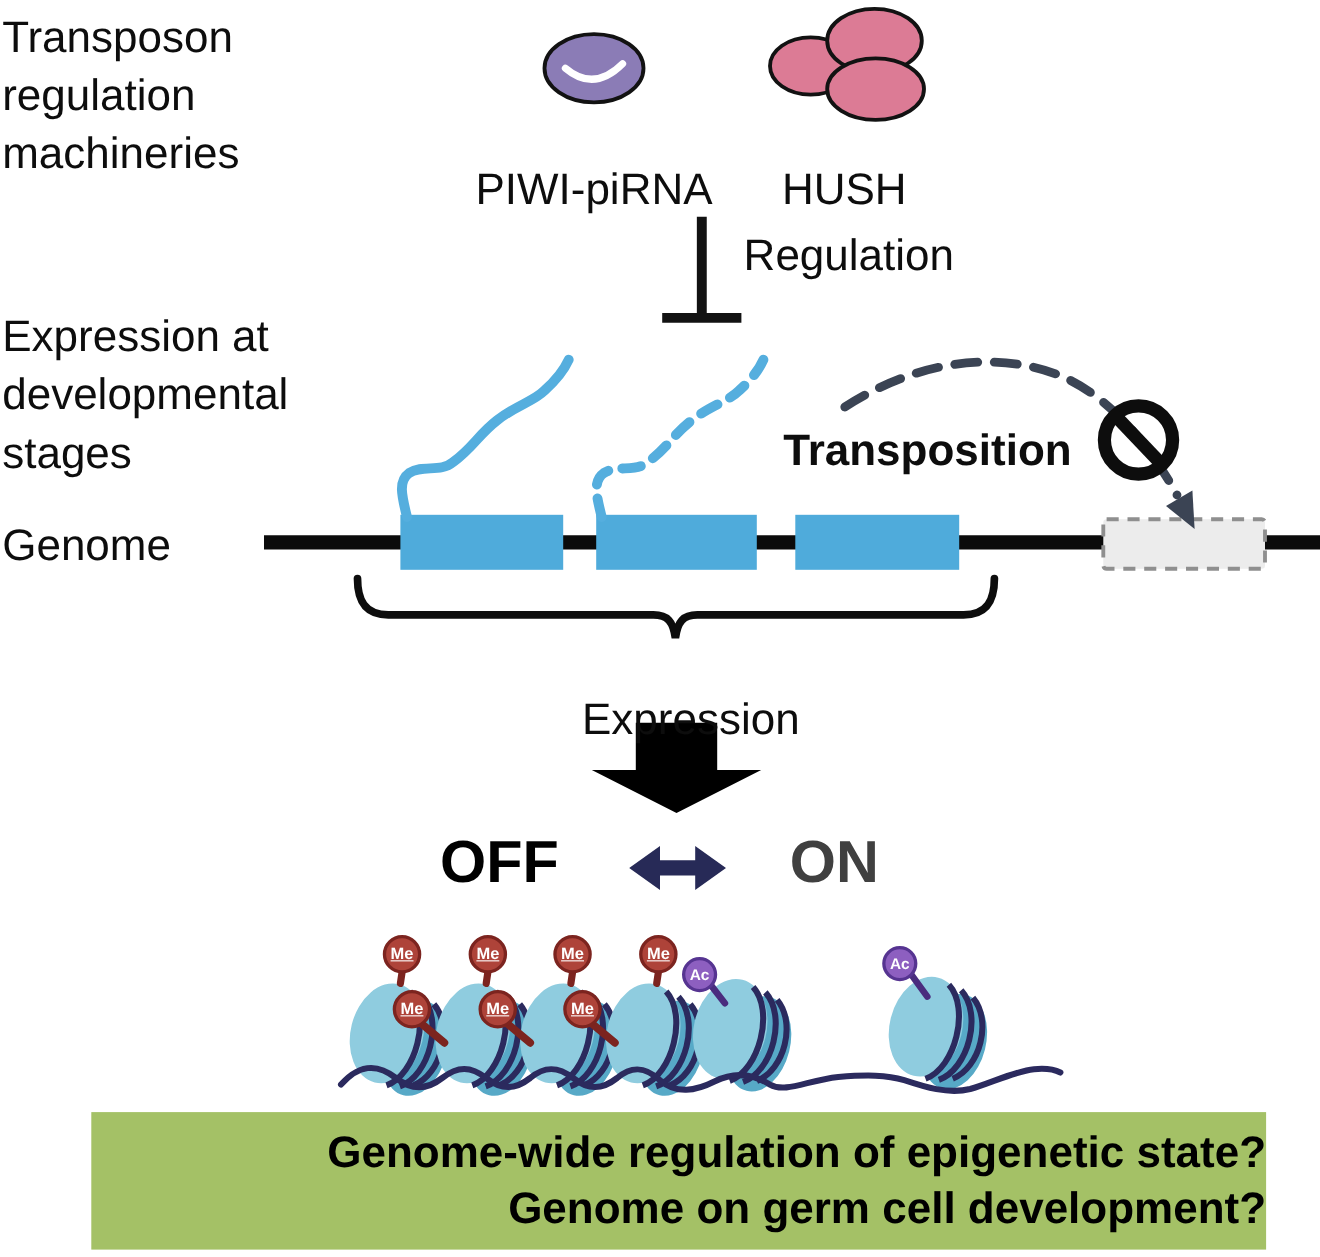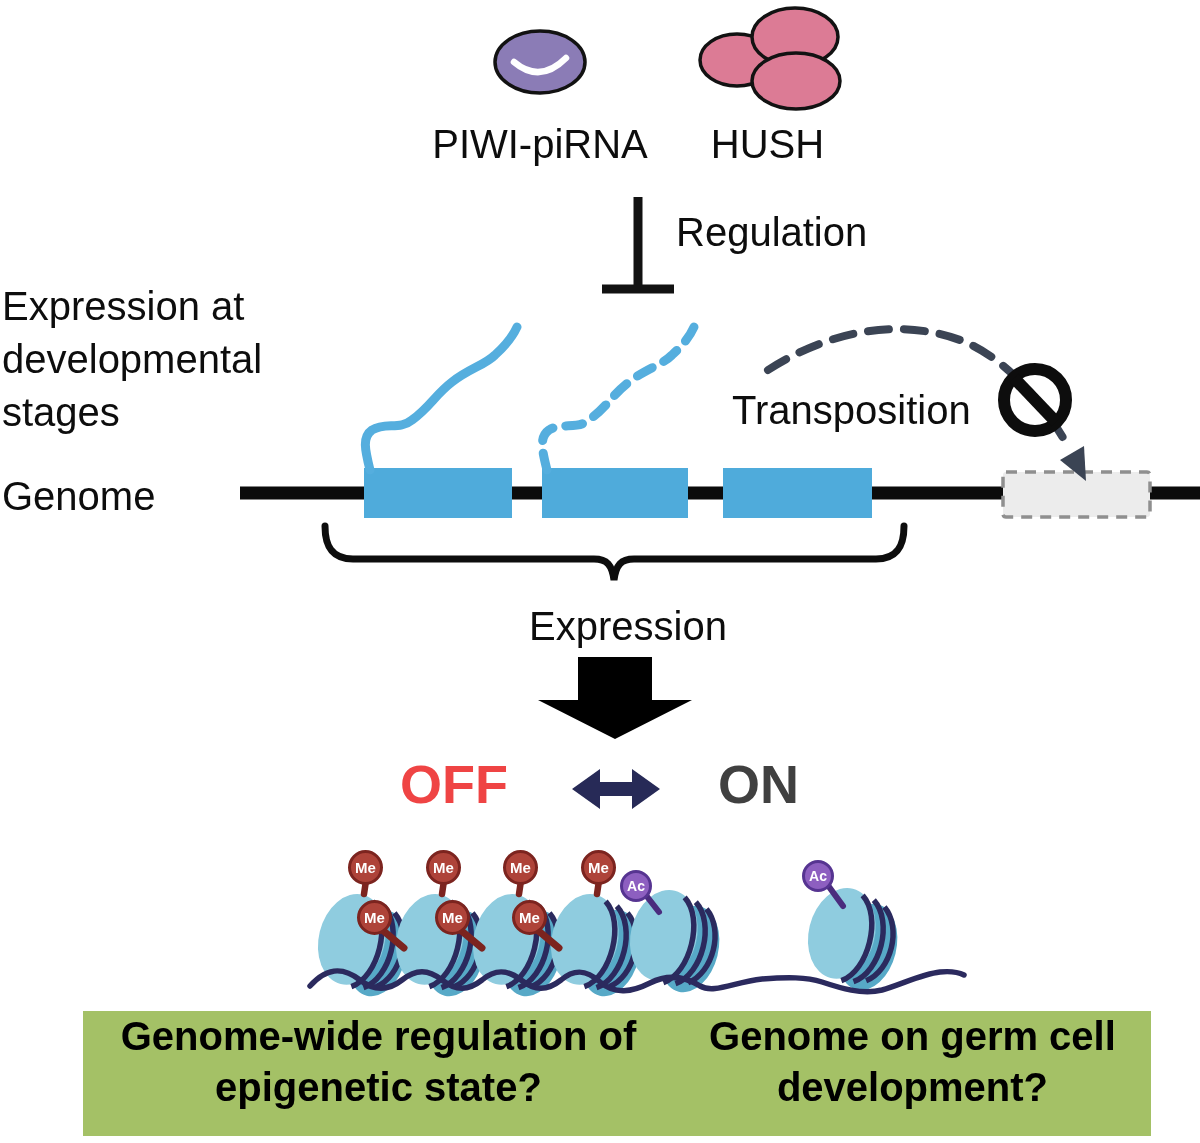--- a/index.html
+++ b/index.html
@@ -2,33 +2,33 @@
 <html><head>
 <meta charset="utf-8">
 <style>
   html,body { margin:0; padding:0; background:#ffffff; }
   .canvas {
     position:relative; width:1200px; height:1143px; background:#ffffff;
     font-family:"Liberation Sans", sans-serif; color:#0d0d0d; overflow:hidden;
   }
   .canvas svg.layer { position:absolute; left:0; top:0; }
   .lbl { position:absolute; font-size:40px; line-height:53px; white-space:pre-line; color:#0d0d0d; }
-  .lbl.center { text-align:center; }
+  .lbl.center { text-align:center;margin-top:28px; }
   .state-lbl { position:absolute; font-size:54px; font-weight:600; line-height:56px; }
-  .off { left:400px; top:756px; color:#ef4444; }
+  .off { left:400px; top:756px; color:#000000; }
   .on  { left:718px; top:756px; color:#404040; }
   .badge {
     position:absolute; border-radius:50%; color:#ffffff; font-weight:bold;
     display:flex; align-items:center; justify-content:center; box-sizing:border-box;
   }
-  .me { width:35px; height:35px; background:#ae4339; border:3px solid #7c241f; font-size:15px; }
+  .me { width:35px; height:35px; background:#ae4339; border:3px solid #7c241f; font-size:15px;text-decoration:underline; }
   .ac { width:32px; height:32px; background:#8d5fc0; border:3px solid #563491; font-size:14px; }
   .question-box {
     position:absolute; left:83px; top:1011px; width:1068px; height:125px;
-    background:#a4c166; display:flex; flex-direction:row; align-items:flex-start; justify-content:center;
+    background:#a4c166; display:flex; flex-direction:column; align-items:flex-end; justify-content:center;
   }
   .question-box div { font-size:40px; font-weight:bold; line-height:51px; color:#000; text-align:center; }
 </style>
 </head>
 <body>
 
 <div class="canvas">
 
   <svg class="layer" width="1200" height="1143" viewBox="0 0 1200 1143">
     <defs>
@@ -105,34 +105,37 @@
       <line x1="380" y1="928" x2="404" y2="948" stroke="#7c241f" stroke-width="7" stroke-linecap="round"></line>
       <line x1="458" y1="928" x2="482" y2="948" stroke="#7c241f" stroke-width="7" stroke-linecap="round"></line>
       <line x1="535" y1="928" x2="559" y2="948" stroke="#7c241f" stroke-width="7" stroke-linecap="round"></line>
     </g>
     <g>
       <line x1="645" y1="894" x2="659" y2="912" stroke="#4a2c7e" stroke-width="6" stroke-linecap="round"></line>
       <line x1="827" y1="884" x2="843" y2="906" stroke="#4a2c7e" stroke-width="6" stroke-linecap="round"></line>
     </g>
   </svg>
 
+  <div class="lbl" style="left:2px; top:8px;">Transposon
+regulation
+machineries</div>
 
   <div class="lbl center" style="left:415px; top:118px; width:250px;">PIWI-piRNA</div>
 
   <div class="lbl center" style="left:695px; top:118px; width:145px;">HUSH</div>
 
   <div class="lbl" style="left:676px; top:206px;">Regulation</div>
 
   <div class="lbl" style="left:2px; top:280px;">Expression at
 developmental
 stages</div>
 
   <div class="lbl" style="left:2px; top:470px;">Genome</div>
 
-  <div class="lbl" style="left:732px; top:384px;">Transposition</div>
+  <div class="lbl" style="left:712px; top:384px;font-weight:bold;">Transposition</div>
 
   <div class="lbl center" style="left:498px; top:600px; width:260px;">Expression</div>
 
   <div class="state-lbl off">OFF</div>
   <div class="state-lbl on">ON</div>
 
   <div class="badge me" style="left:348px; top:850px;">Me</div>
   <div class="badge me" style="left:426px; top:850px;">Me</div>
   <div class="badge me" style="left:503px; top:850px;">Me</div>
   <div class="badge me" style="left:581px; top:850px;">Me</div>

